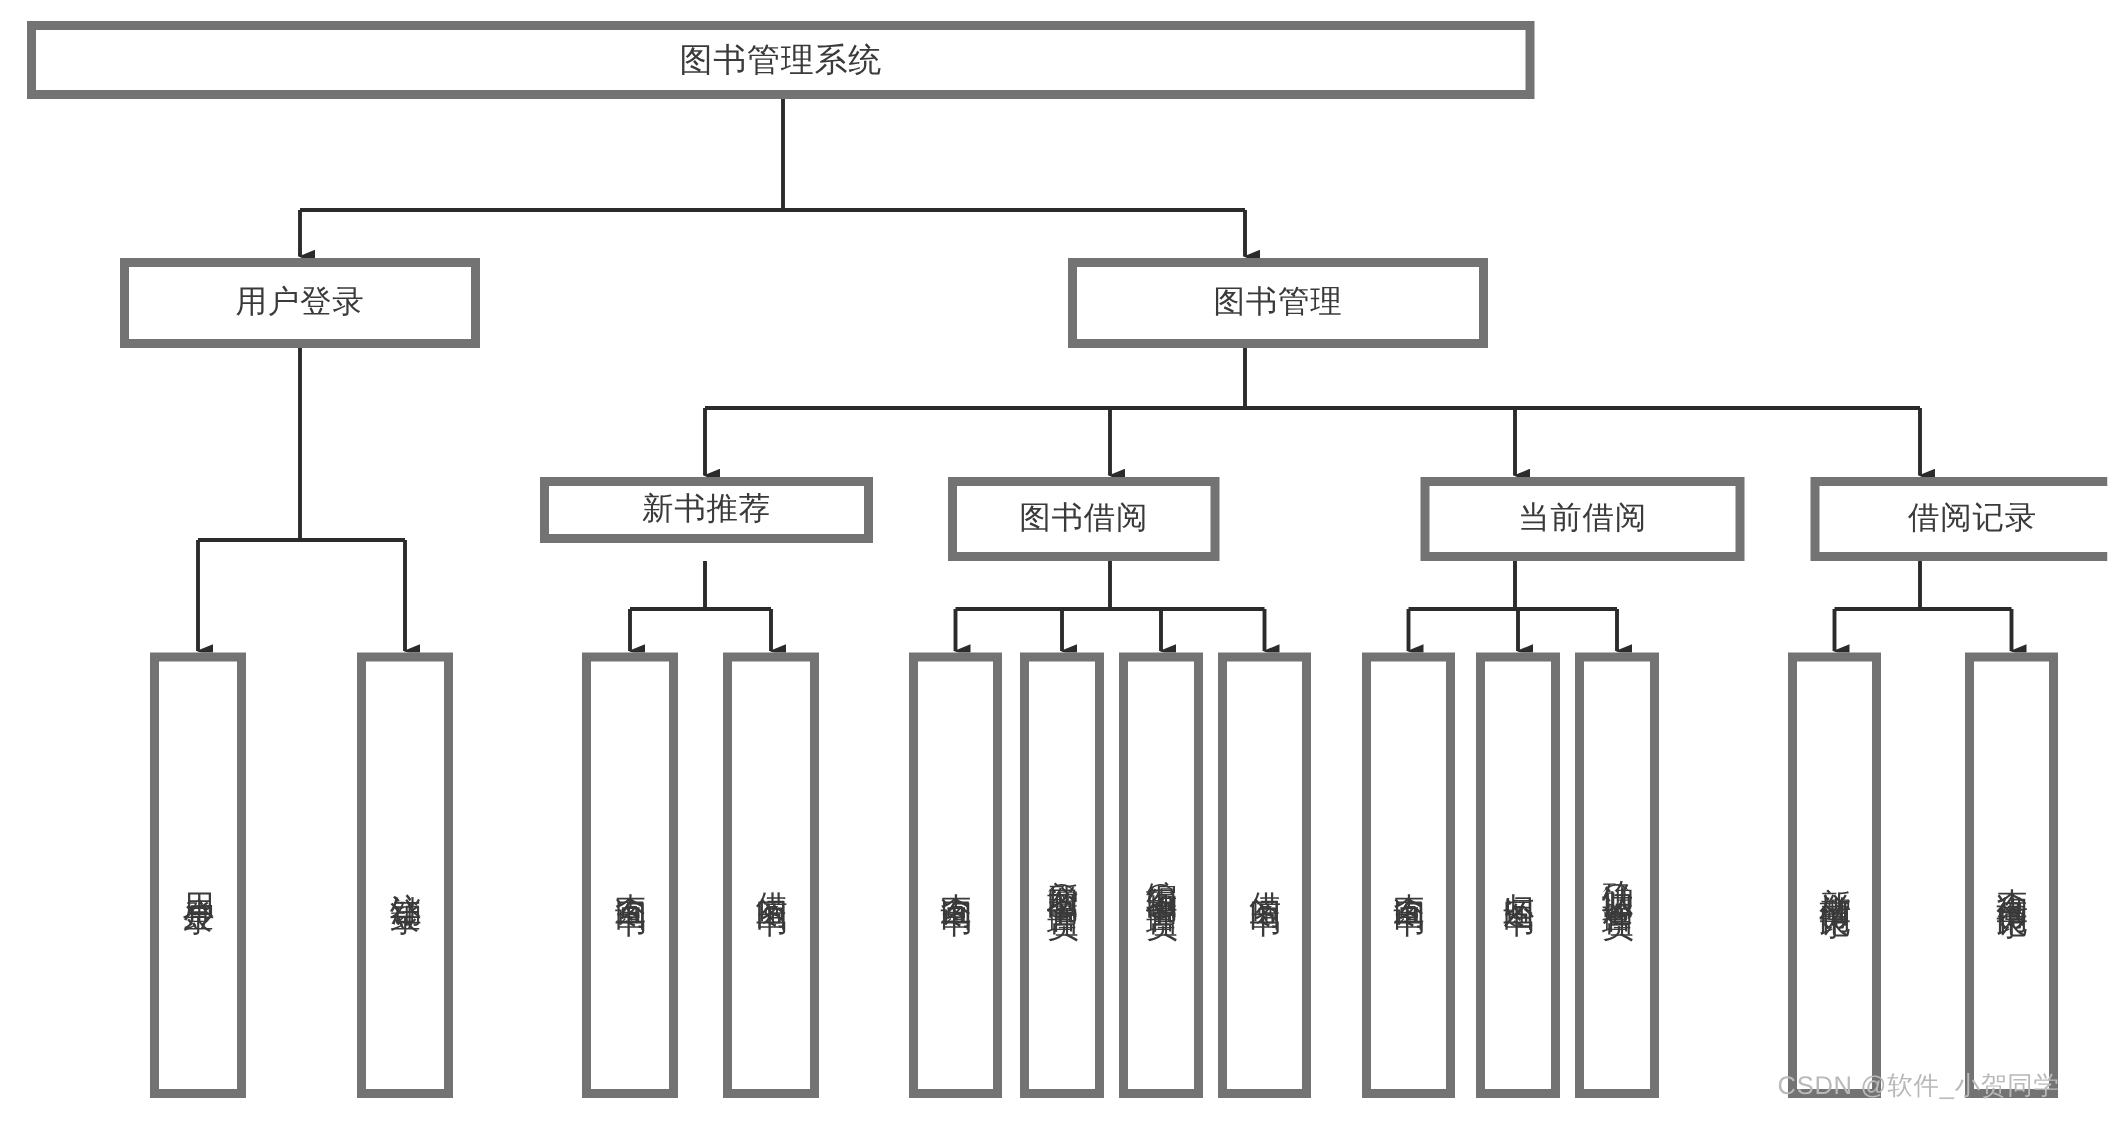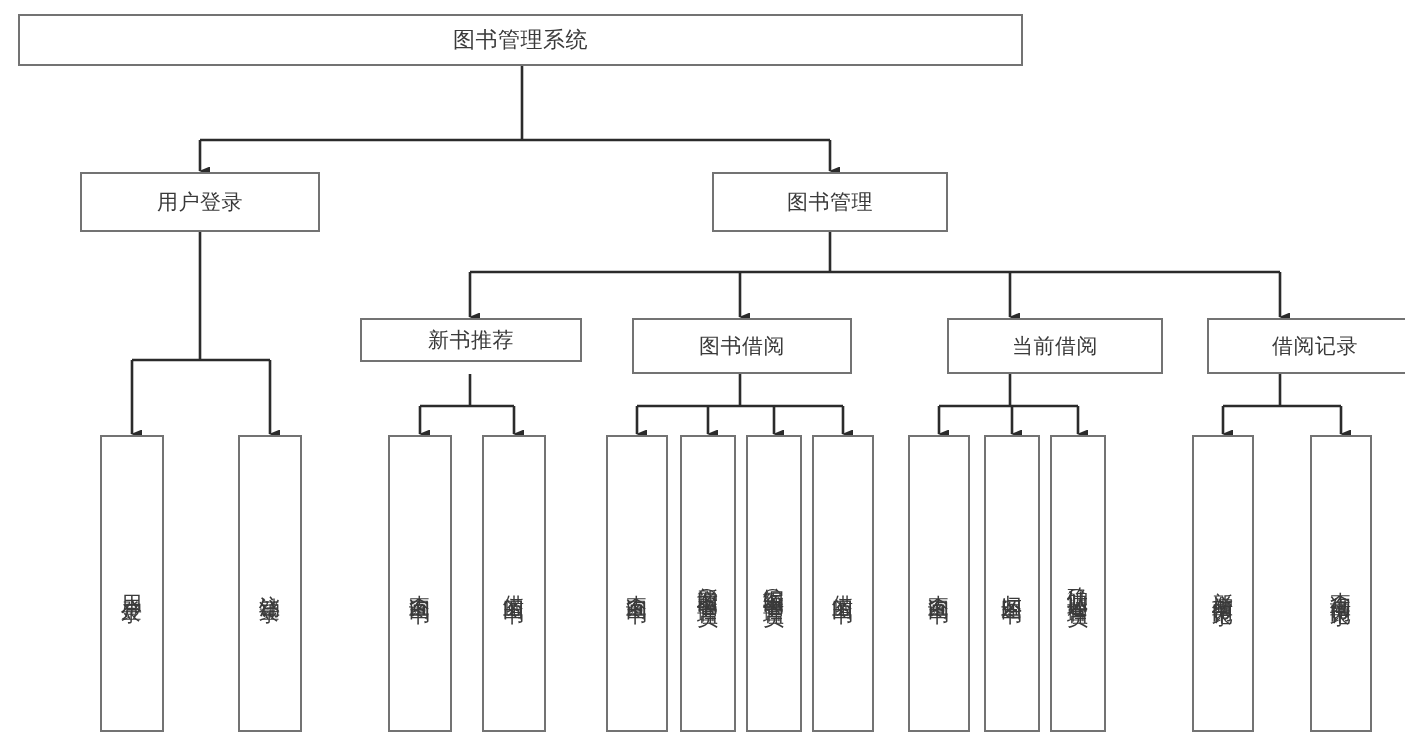--- a/index.html
+++ b/index.html
@@ -21,21 +21,21 @@
     position: absolute;
     left: 0;
     top: 0;
     width: 1405px;
     height: 747px;
     pointer-events: none;
   }
   .node {
     position: absolute;
     box-sizing: border-box;
-    border: 2px solid #737373;
+    border: 6px solid #737373;
     background: #ffffff;
     color: #3a3a3a;
     display: flex;
     align-items: center;
     justify-content: center;
     text-align: center;
     line-height: 1.12;
   }
   .node.horiz {
     font-size: 21px;
@@ -115,29 +115,29 @@
   </svg>
 
   <div class="node root horiz" id="node-root" style="left: 18px; top: 14px; width: 1005px; height: 52px;">
     <span>图书管理系统</span>
   </div>
 
   <div id="level1-container">
       <div class="node horiz" style="left: 80px; top: 172px; width: 240px; height: 60px;">
         <span>用户登录</span>
       </div>
-      <div class="node horiz" style="left: 712px; top: 172px; width: 236px; height: 60px;">
+      <div class="node horiz" style="left: 712px; top: 172px; width: 280px; height: 60px;">
         <span>图书管理</span>
       </div>
     </div>
   <div id="level2-container">
       <div class="node horiz" style="left: 360px; top: 318px; width: 222px; height: 44px;">
         <span>新书推荐</span>
       </div>
-      <div class="node horiz" style="left: 632px; top: 318px; width: 220px; height: 56px;">
+      <div class="node horiz" style="left: 632px; top: 318px; width: 181px; height: 56px;">
         <span>图书借阅</span>
       </div>
       <div class="node horiz" style="left: 902px; top: 318px; width: 216px; height: 56px; margin-left: 45px;">
         <span>当前借阅</span>
       </div>
       <div class="node horiz" style="left: 1172px; top: 318px; width: 216px; height: 56px; margin-left: 35px;">
         <span>借阅记录</span>
       </div>
     </div>
   <div id="leaves-container">
@@ -175,13 +175,14 @@
         <span class="vlabel">确认归还（管理员）</span>
       </div>
       <div class="node vert" style="left: 1192px; top: 435px; width: 62px; height: 297px;">
         <span class="vlabel">新增借阅记录</span>
       </div>
       <div class="node vert" style="left: 1310px; top: 435px; width: 62px; height: 297px;">
         <span class="vlabel">查询借阅记录</span>
       </div>
     </div>
 
+  <div class="watermark">CSDN @软件_小贺同学</div>
 </div>
 
 </body></html>

